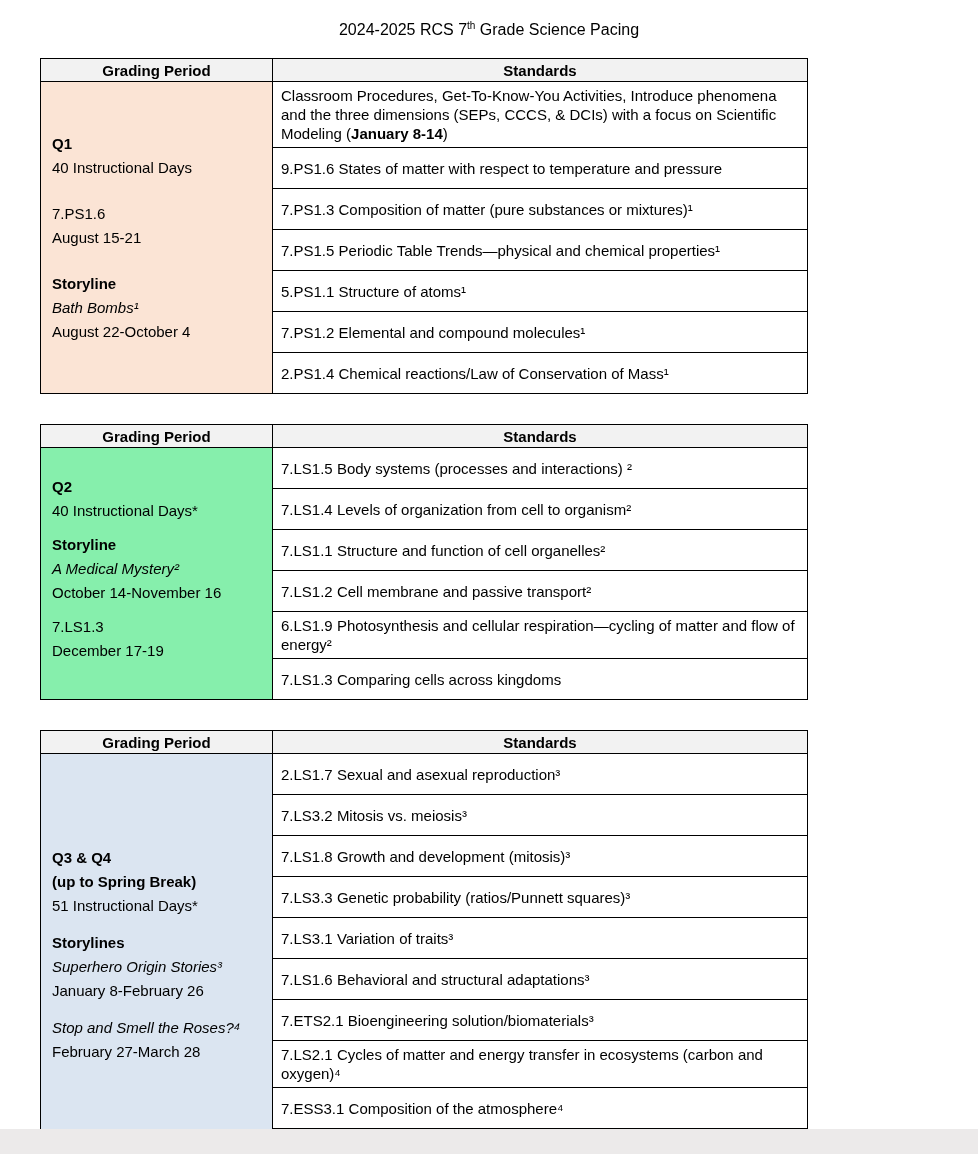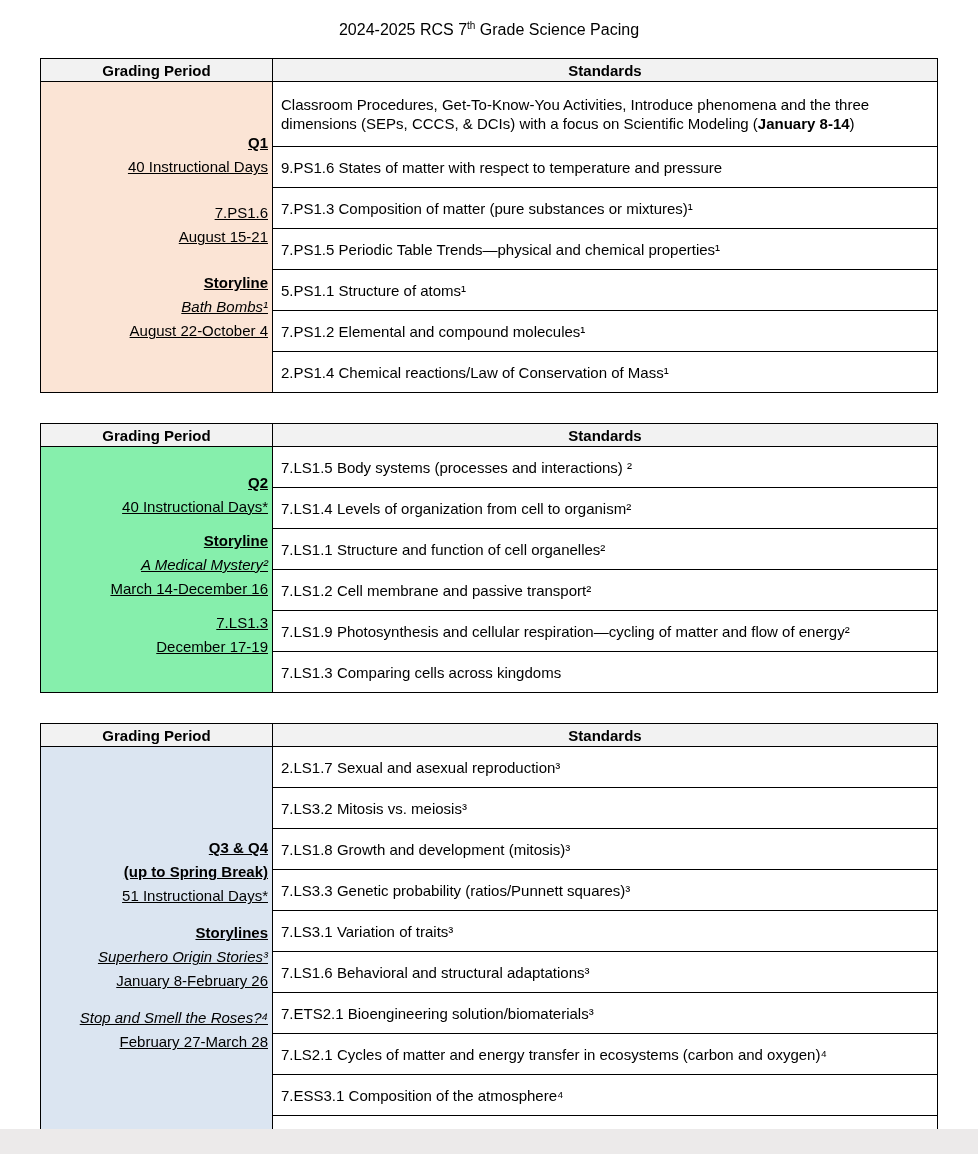--- a/index.html
+++ b/index.html
@@ -7,39 +7,39 @@
     width:978px;height:1154px;position:relative;overflow:hidden;
     background:#ffffff;color:#000;
     font-family:"Liberation Sans","DejaVu Sans",sans-serif;
     font-size:15px;
   }
   .doc-title{
     padding-top:20px;text-align:center;font-size:16px;margin-bottom:19px;
   }
   .doc-title sup{font-size:10px;}
   table.pacing{
-    border-collapse:collapse;margin:1px 40px 30px 40px;width:898px;table-layout:fixed;
+    border-collapse:collapse;margin:1px 40px 30px 40px;width:768px;table-layout:fixed;
   }
   table.pacing td,table.pacing th{
     border:1px solid #000;
   }
   th.hdr{
     background:#f2f2f2;font-weight:bold;text-align:center;
     font-size:15px;height:20px;padding:1px 4px;
   }
   col.col-period{width:232px;}
   td.std{
     padding:4px 8px;height:32px;vertical-align:middle;line-height:19px;
     background:#fff;
   }
   td.std.tall{height:56px;}
   .b{font-weight:bold;}
   .i{font-style:italic;}
   td.pcell{
-    vertical-align:middle;text-align:right;padding:6px 4px;text-decoration:underline;
+    vertical-align:middle;text-align:left;padding:6px 11px;
   }
   .pline{line-height:24px;}
   .pgroup{margin-bottom:22px;}
   .pgroup:last-child{margin-bottom:0;}
   .tbl-q2 .pgroup{margin-bottom:10px;}
   .tbl-q3 .pgroup{margin-bottom:13px;}
   .bg-q1{background:#fbe4d5;}
   .bg-q2{background:#86efac;}
   .bg-q3{background:#dbe5f1;}
   .bottom-strip{
@@ -116,40 +116,40 @@
   <tbody>
     <tr>
       <td class="pcell bg-q2" rowspan="6">
         <div class="pgroup">
           <div class="pline b">Q2</div>
           <div class="pline">40 Instructional Days*</div>
         </div>
         <div class="pgroup">
           <div class="pline b">Storyline</div>
           <div class="pline i">A Medical Mystery²</div>
-          <div class="pline">March 14-December 16</div>
+          <div class="pline">October 14-November 16</div>
         </div>
         <div class="pgroup">
           <div class="pline">7.LS1.3</div>
           <div class="pline">December 17-19</div>
         </div>
       </td>
       <td class="std">7.LS1.5 Body systems (processes and interactions) ²</td>
     </tr>
     <tr>
         <td class="std">7.LS1.4 Levels of organization from cell to organism²</td>
       </tr>
     <tr>
         <td class="std">7.LS1.1 Structure and function of cell organelles²</td>
       </tr>
     <tr>
         <td class="std">7.LS1.2 Cell membrane and passive transport²</td>
       </tr>
     <tr>
-        <td class="std">7.LS1.9 Photosynthesis and cellular respiration—cycling of matter and flow of energy²</td>
+        <td class="std">6.LS1.9 Photosynthesis and cellular respiration—cycling of matter and flow of energy²</td>
       </tr>
     <tr>
         <td class="std">7.LS1.3 Comparing cells across kingdoms</td>
       </tr>
   </tbody>
 </table>
 
 <table class="pacing tbl-q3">
   <colgroup>
       <col class="col-period">

